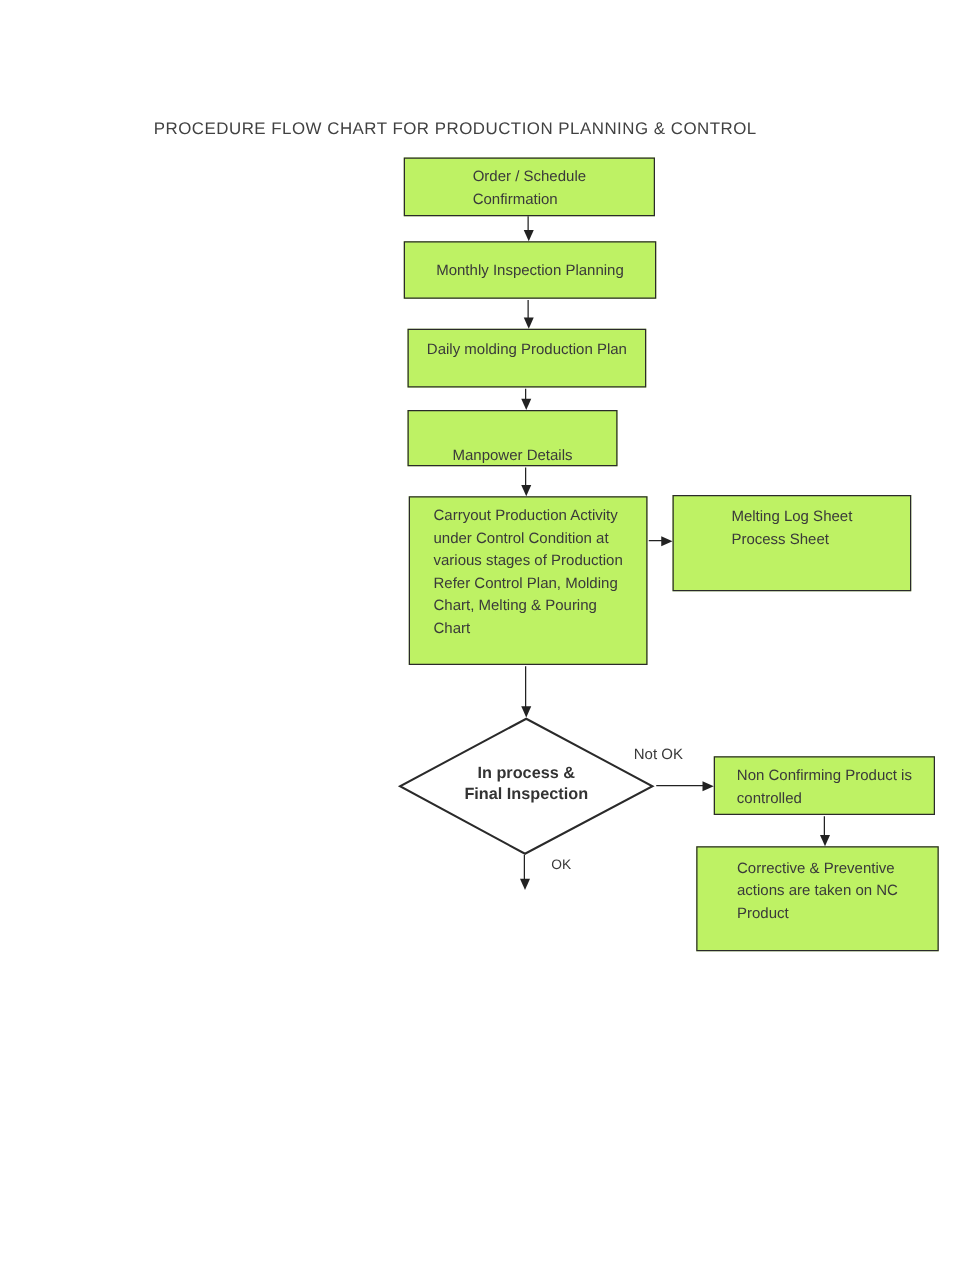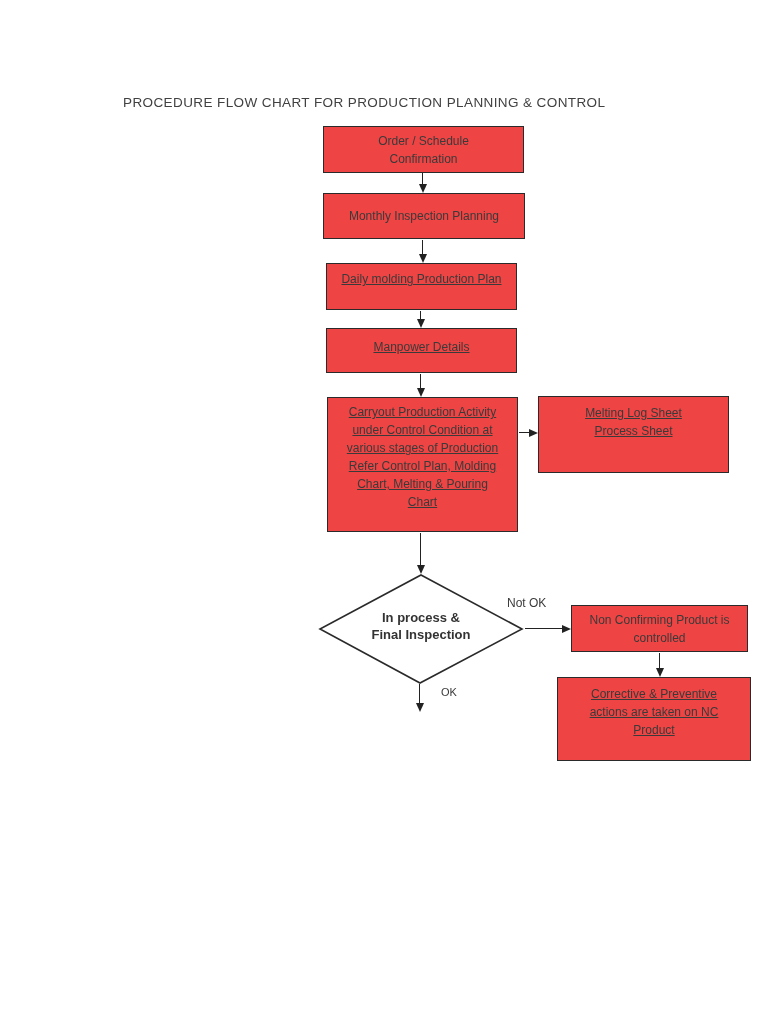--- a/index.html
+++ b/index.html
@@ -14,30 +14,29 @@
 
   .title {
     position: absolute; left: 123px; top: 95px;
     font-size: 13.5px; letter-spacing: 0.4px;
     color: #414141; white-space: nowrap; font-weight: 500;
   }
 
   .node {
     position: absolute;
     border: 1.6px solid #2a2a2a;
-    background: #ef4444;
+    background: #bef264;
     color: #3a3a3a;
     font-size: 12px; line-height: 18px;
     display: flex; justify-content: center;
     box-sizing: border-box;
-    text-align: center;
   }
   .node span { white-space: pre-line; }
   .v-center { align-items: center; }
-  .v-top { align-items: flex-start; text-decoration: underline; }
+  .v-top { align-items: flex-start; }
 
   
   .v-arrow { position: absolute; width: 9px; }
   .v-arrow .line { position: absolute; left: 3.6px; top: 0; bottom: 7px; width: 0; border-left: 1.6px solid #222; }
   .v-arrow .head { position: absolute; left: 0; bottom: 0; width: 0; height: 0;
                    border-left: 4.5px solid transparent; border-right: 4.5px solid transparent;
                    border-top: 9px solid #222; }
 
   
   .h-arrow { position: absolute; height: 9px; }
@@ -72,21 +71,21 @@
   </div>
 
   <div class="node v-center" style="left:323px; top:193px; width:202px; height:46px;">
     <span>Monthly Inspection Planning</span>
   </div>
 
   <div class="node v-top" style="left:326px; top:263px; width:191px; height:47px; padding-top:6px;">
     <span>Daily molding Production Plan</span>
   </div>
 
-  <div class="node v-top" style="left:326px; top:328px; width:191px; height:45px; padding-top:9px;">
+  <div class="node v-top" style="left:326px; top:328px; width:168px; height:45px; padding-top:26px;">
     <span>Manpower Details</span>
   </div>
 
   <div class="node v-top" style="left:327px; top:397px; width:191px; height:135px; padding-top:5px;">
     <span>Carryout Production Activity
 under Control Condition at
 various stages of Production
 Refer Control Plan, Molding
 Chart, Melting &amp; Pouring
 Chart</span>

